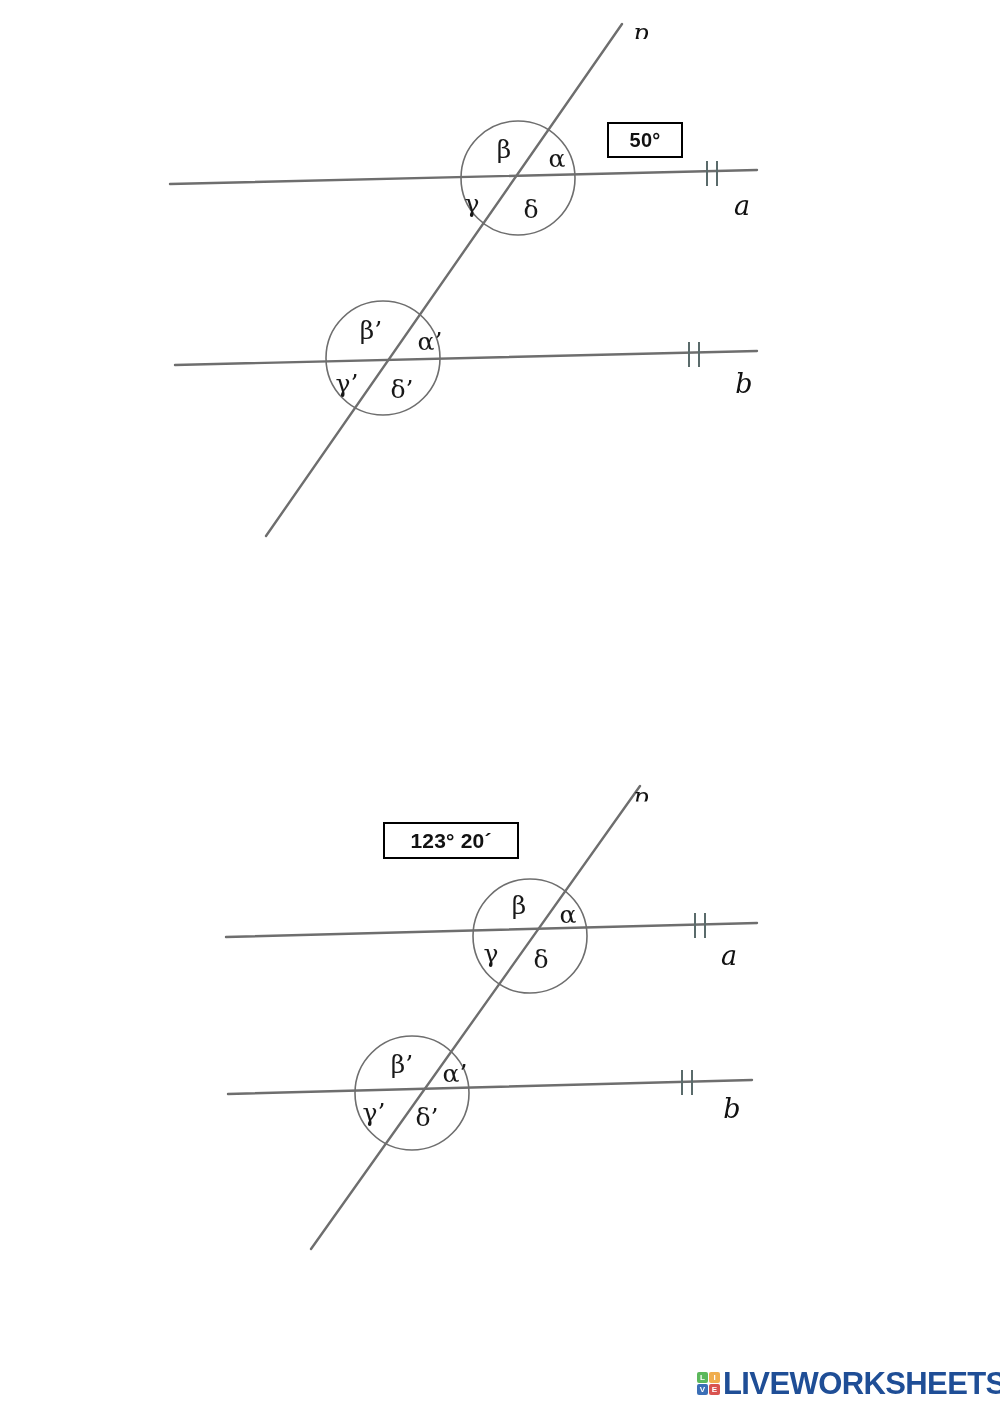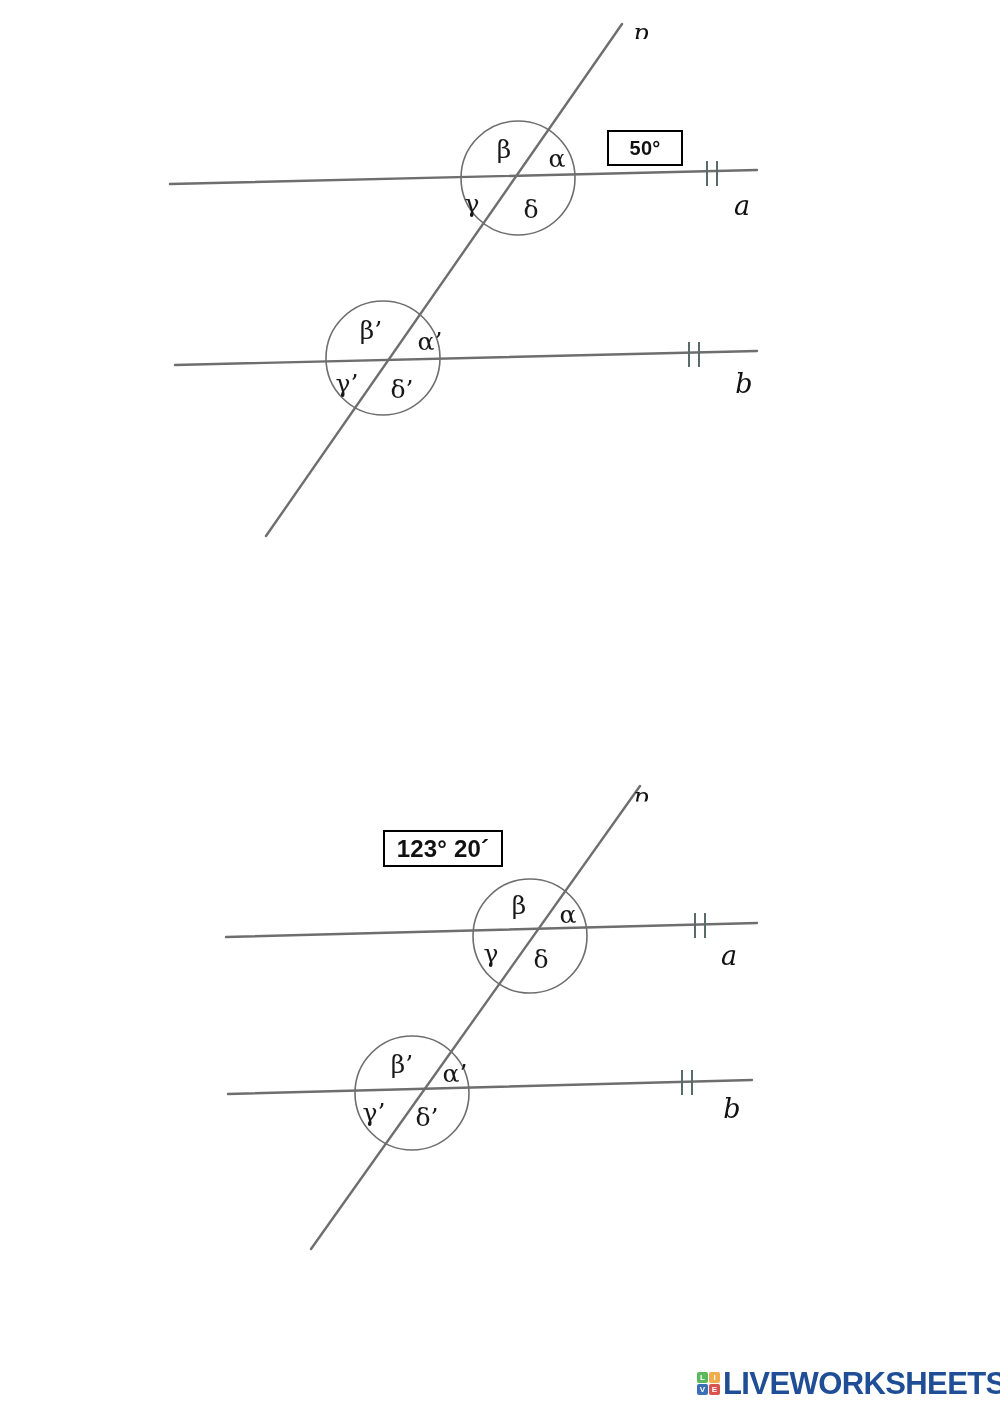--- a/index.html
+++ b/index.html
@@ -33,21 +33,20 @@
     border: 2px solid #000000;
     background: #ffffff;
     display: flex;
     align-items: center;
     justify-content: center;
     font-family: "Liberation Sans", sans-serif;
     font-weight: bold;
     color: #111111;
     letter-spacing: 0.2px;
     box-sizing: border-box;
-    margin-top: 8px;
   }
 
   
   .prompt-text {
     position: absolute;
     font-family: "Liberation Sans", sans-serif;
     font-weight: bold;
     font-size: 21px;
     color: #0d0d0d;
     white-space: nowrap;
@@ -168,21 +167,21 @@
       <line x1="311" y1="489" x2="640" y2="26" stroke="#6e6e6e" stroke-width="2.4" stroke-linecap="round"></line>
 
       <line x1="695" y1="153" x2="695" y2="178" stroke="#5a6b6b" stroke-width="2"></line>
       <line x1="705" y1="153" x2="705" y2="178" stroke="#5a6b6b" stroke-width="2"></line>
 
       <line x1="682" y1="310" x2="682" y2="335" stroke="#5a6b6b" stroke-width="2"></line>
       <line x1="692" y1="310" x2="692" y2="335" stroke="#5a6b6b" stroke-width="2"></line>
     </svg>
   </div>
 
-  <div class="angle-box" style="left:383px; top:822px; width:120px; height:37px; font-size:24px;">123° 20´</div>
+  <div class="angle-box" style="left:383px; top:822px; width:136px; height:37px; font-size:21px;">123° 20´</div>
 
   <div class="glabel" style="left:519px; top:905px;">β</div>
   <div class="glabel" style="left:568px; top:914px;">α</div>
   <div class="glabel" style="left:491px; top:953px;">γ</div>
   <div class="glabel" style="left:541px; top:959px;">δ</div>
 
   <div class="glabel" style="left:402px; top:1064px;">β’</div>
   <div class="glabel" style="left:455px; top:1073px;">α’</div>
   <div class="glabel" style="left:374px; top:1112px;">γ’</div>
   <div class="glabel" style="left:427px; top:1117px;">δ’</div>

